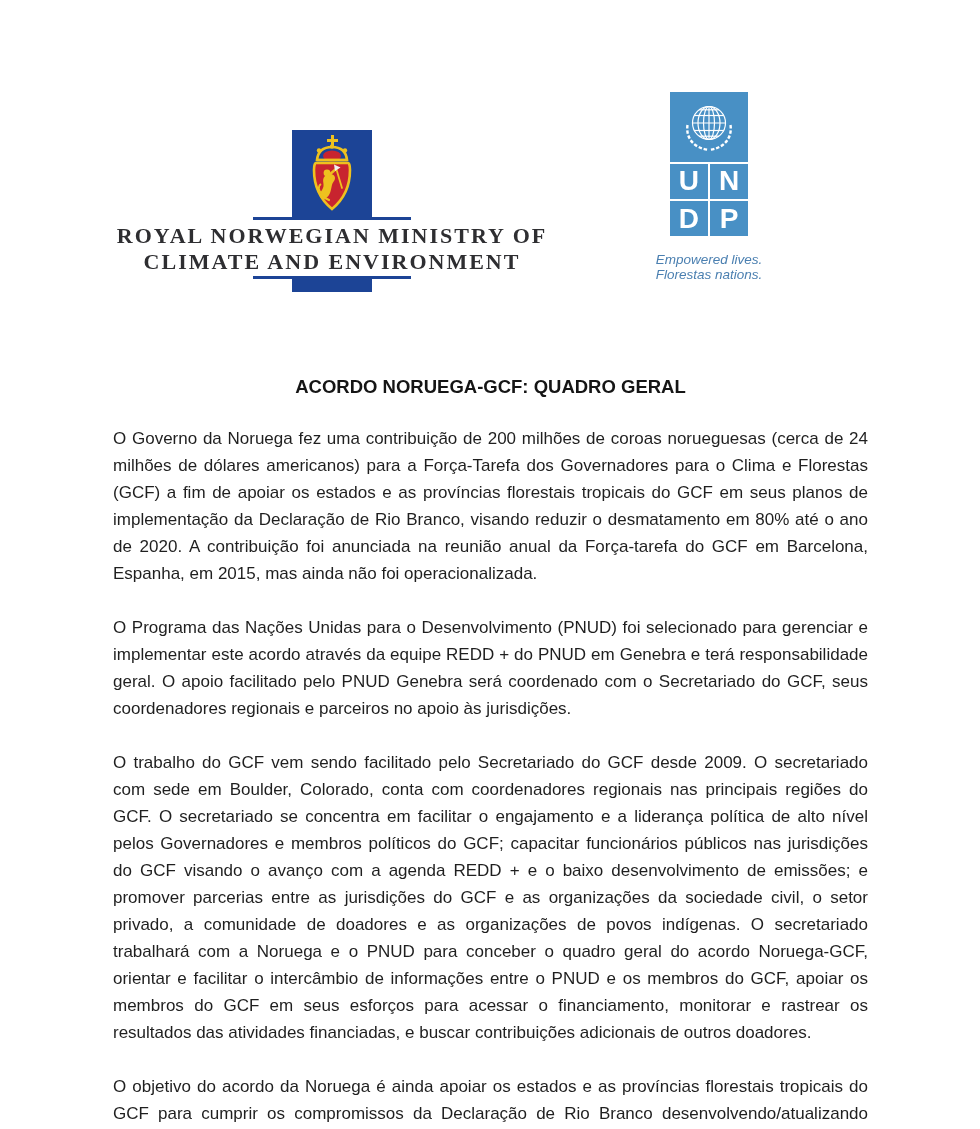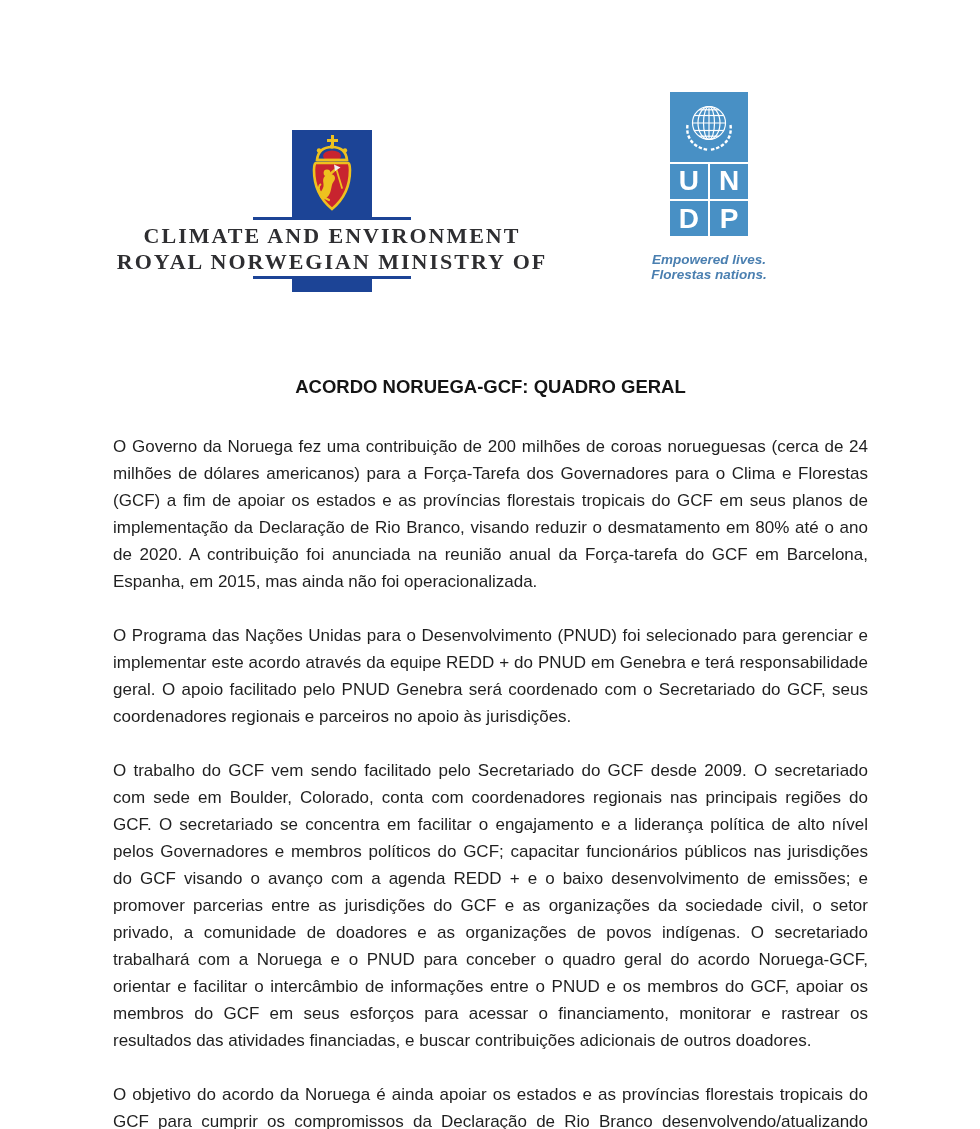--- a/index.html
+++ b/index.html
@@ -40,27 +40,27 @@
   }
   .undp-letters span{
     background:var(--undp-blue);color:#ffffff;
     display:flex;align-items:center;justify-content:center;
     font-weight:700;font-size:28px;line-height:1;
   }
   .undp-tagline{
     position:absolute;top:160px;left:50%;transform:translateX(-50%);
     white-space:nowrap;text-align:center;
     font-style:italic;font-size:13.5px;line-height:15px;
-    color:var(--undp-tagline);font-weight:700;
+    color:var(--undp-tagline);font-weight:400;
   }
 
   
   .doc{position:absolute;left:113px;top:373px;width:755px;}
   .doc h1{
-    margin:0 0 33px 0;
+    margin:0 0 25px 0;
     font-size:18.5px;line-height:27px;font-weight:700;
     text-align:center;color:#151515;
   }
   .doc p{
     margin:16px 0 27px 0;
     font-size:17px;line-height:27px;
     text-align:justify;color:#1f1f1f;
   }
 </style>
 </head>
@@ -85,22 +85,22 @@
       <path d="M33 46 C29 50 33 54 31 58 C29 62 27 64 29 68 C32 70 36 68 38 63 C40 58 39 55 42 51 C44 48 43 45 39 44 Z" fill="#eec11f"></path>
       <path d="M37 45 L44 39" stroke="#eec11f" stroke-width="2.4" stroke-linecap="round"></path>
       <path d="M44 38 L50 58" stroke="#eec11f" stroke-width="1.8" stroke-linecap="round"></path>
       <path d="M42 34.5 L48.5 37.5 L43 41 Z" fill="#f2f2f2"></path>
       <path d="M31 67 L37 70" stroke="#eec11f" stroke-width="2.2" stroke-linecap="round"></path>
       <path d="M30 63 C26 61 26 56 29 54" stroke="#eec11f" stroke-width="1.8" fill="none"></path>
     </svg>
   </div>
   <div class="nor-rule top"></div>
   <div class="ministry-text">
+    <div>ROYAL NORWEGIAN MINISTRY OF</div>
     <div>CLIMATE AND ENVIRONMENT</div>
-    <div>ROYAL NORWEGIAN MINISTRY OF</div>
   </div>
   <div class="nor-rule bottom"></div>
   <div class="crest-stub"></div>
 </div>
 
 <div class="undp-logo">
   <div class="undp-rect">
     <div class="undp-emblem">
       <svg viewBox="0 0 78 70">
         <g stroke="#ffffff" fill="none" stroke-width="1.2">

